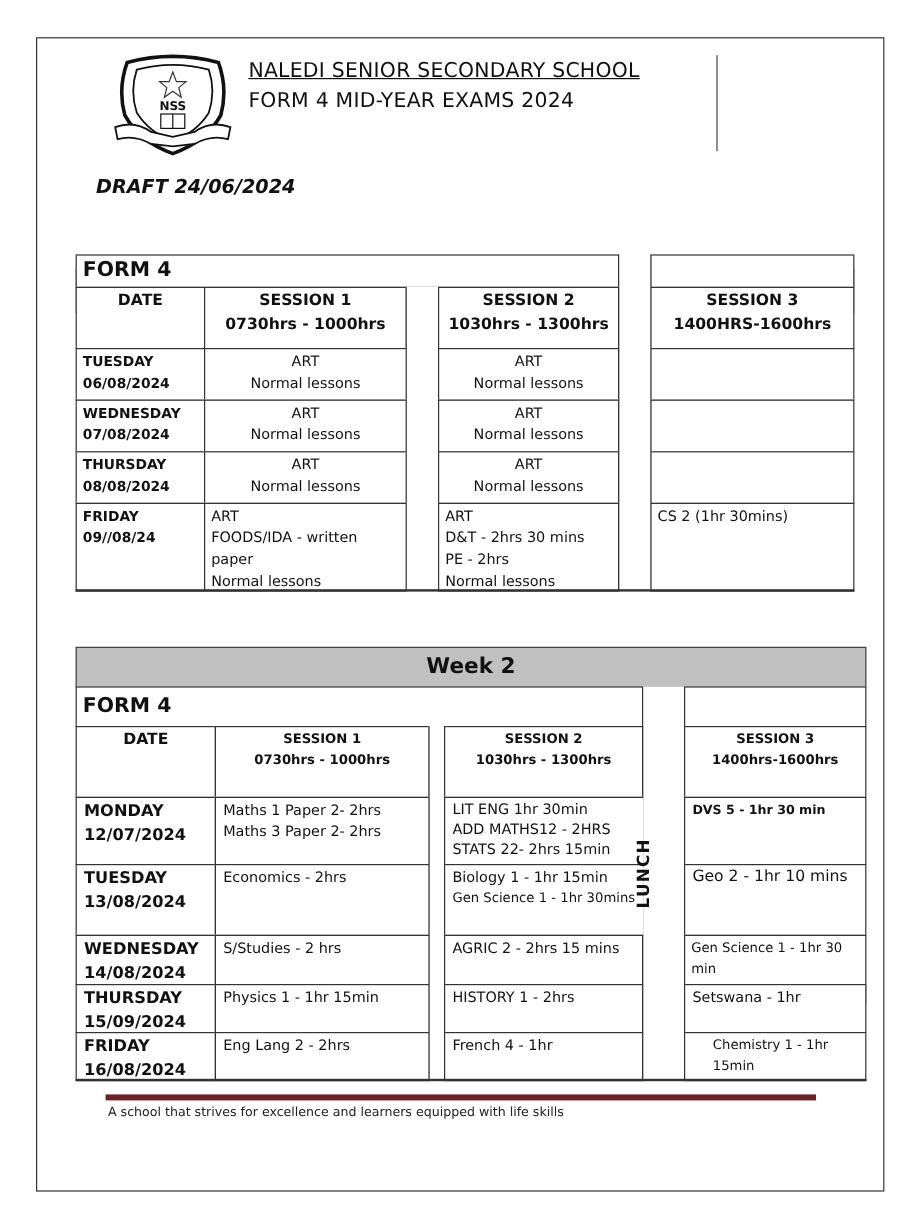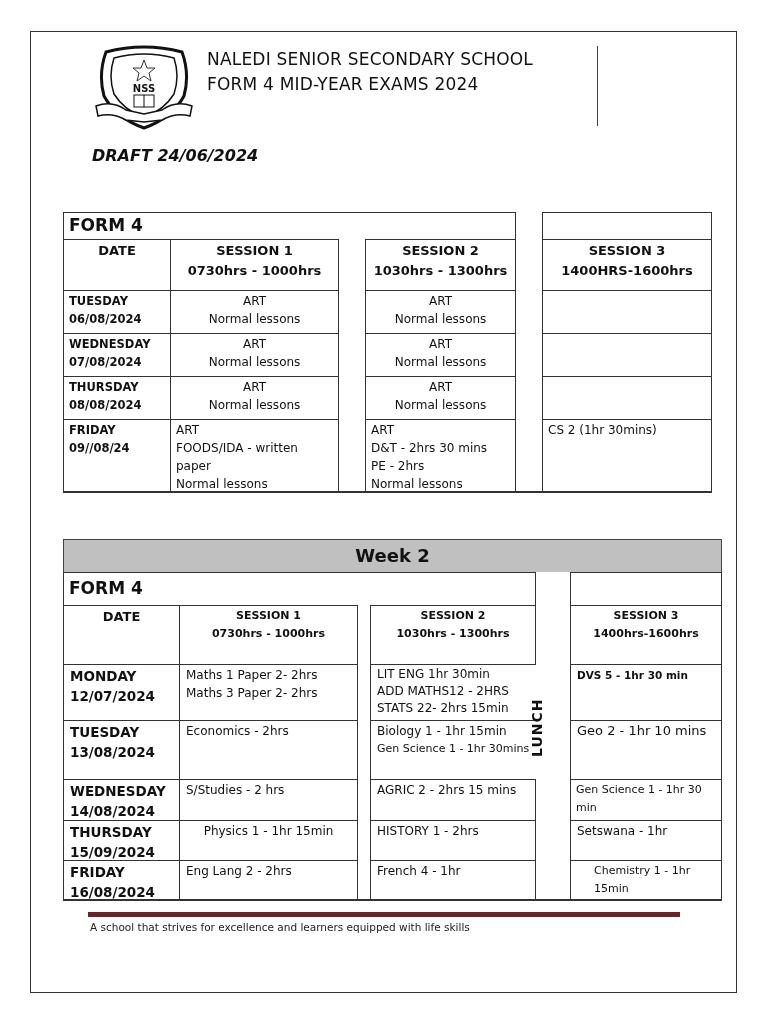--- a/index.html
+++ b/index.html
@@ -4,21 +4,21 @@
 <style>
   html, body { margin: 0; padding: 0; background: #ffffff; }
   body { width: 768px; height: 1024px; position: relative; overflow: hidden;
          font-family: "DejaVu Sans", sans-serif; color: #111; }
   .frame { position: absolute; left: 30px; top: 31px; width: 707px; height: 962px;
            border: 1px solid #333; box-sizing: border-box; }
   .abs { position: absolute; box-sizing: border-box; }
   .logo { left: 92px; top: 44px; width: 104px; height: 86px; }
   .title-line { left: 207px; font-size: 17px; letter-spacing: 0.2px; white-space: nowrap; }
   .vrule { left: 597px; top: 46px; width: 1px; height: 80px; background: #444; }
-  .draft { left: 92px; top: 146px; font-size: 16px; font-weight: bold; font-style: italic; }
+  .draft { left: 80px; top: 146px; font-size: 16px; font-weight: bold; font-style: italic; }
 
   .cell { position: absolute; box-sizing: border-box; border: 1px solid #333; background: #fff; }
   .banner { background: #c0c0c0; border: 1px solid #444; text-align: center; font-weight: bold; }
   .form4 { font-weight: bold; font-size: 17px; padding: 2px 5px; }
   .hdr { text-align: center; font-weight: bold; font-size: 13px; line-height: 20px; padding-top: 1px; }
   .hdr2 { text-align: center; font-weight: bold; font-size: 11px; line-height: 18px; padding-top: 1px; }
   .date { font-weight: bold; font-size: 11.5px; line-height: 18px; padding: 1px 5px; }
   .date2 { font-weight: bold; font-size: 13.5px; line-height: 20px; padding: 1px 6px; }
   .ctr { text-align: center; font-size: 12px; line-height: 18px; padding-top: 1px; }
   .lft { font-size: 12px; line-height: 18px; padding: 1px 5px; }
@@ -42,21 +42,21 @@
   <svg width="104" height="86" viewBox="0 0 104 86">
     <path d="M14 8 Q52 -2 90 8 Q98 30 92 52 Q80 74 52 84 Q24 74 12 52 Q6 30 14 8 Z" fill="#fff" stroke="#111" stroke-width="3"></path>
     <path d="M22 14 Q52 6 82 14 Q88 32 82 50 Q72 66 52 74 Q32 66 22 50 Q16 32 22 14 Z" fill="#fff" stroke="#111" stroke-width="1.5"></path>
     <polygon points="52,16 55,24 63,24 57,29 59,37 52,32 45,37 47,29 41,24 49,24" fill="none" stroke="#333" stroke-width="1"></polygon>
     <text x="52" y="48" text-anchor="middle" font-family="DejaVu Sans, sans-serif" font-size="10" font-weight="bold" fill="#111">NSS</text>
     <rect x="42" y="51" width="20" height="12" fill="#fff" stroke="#111" stroke-width="1"></rect>
     <line x1="52" y1="51" x2="52" y2="63" stroke="#111" stroke-width="1"></line>
     <path d="M4 62 Q20 56 34 66 L52 70 L70 66 Q84 56 100 62 L98 72 Q84 68 70 76 L52 78 L34 76 Q20 68 6 72 Z" fill="#fff" stroke="#111" stroke-width="1.5"></path>
   </svg>
 </div>
-<div class="abs title-line" style="top:49px;">NALEDI SENIOR  SECONDARY SCHOOL</div>
+<div class="abs title-line" style="top:49px;text-decoration:underline;">NALEDI SENIOR  SECONDARY SCHOOL</div>
 <div class="abs title-line" style="top:74px;">FORM 4 MID-YEAR EXAMS 2024</div>
 <div class="abs vrule"></div>
 <div class="abs draft">DRAFT 24/06/2024</div>
 
 <div>
   <div class="cell banner" style="left:63px; top:176px; width:649px; height:37px; font-size:18px; line-height:33px;margin-top:48px;">WEEK 1 - PRACTICALS</div>
 
   <div class="cell form4" style="left:63px; top:212px; width:453px; height:28px;">FORM 4</div>
   <div class="lunch-col" style="left:515px; top:212px; width:28px; height:280px;"></div>
   <div class="cell" style="left:542px; top:212px; width:170px; height:28px;"></div>
@@ -209,21 +209,21 @@
     <span class="line">AGRIC 2  - 2hrs 15 mins</span>
   </div>
   <div class="cell lft2 small" style="left:570px; top:779px; width:152px; height:58px; padding-left:5px;">
     <span class="line">Gen Science 1 - 1hr 30 min</span>
   </div>
 
   <div class="cell date2" style="left:63px; top:820px; width:117px; height:41px;">
     <span class="line">THURSDAY</span>
       <span class="line">15/09/2024</span>
   </div>
-  <div class="cell lft2" style="left:179px; top:820px; width:179px; height:41px;text-align:center;">
+  <div class="cell lft2" style="left:179px; top:820px; width:179px; height:41px;">
     <span class="line">Physics 1 - 1hr 15min</span>
   </div>
   <div class="cell lft2" style="left:370px; top:820px; width:166px; height:41px;">
     <span class="line">HISTORY 1 - 2hrs</span>
   </div>
   <div class="cell lft2" style="left:570px; top:820px; width:152px; height:41px;">
     <span class="line">Setswana - 1hr</span>
   </div>
 
   <div class="cell date2" style="left:63px; top:860px; width:117px; height:41px;">

